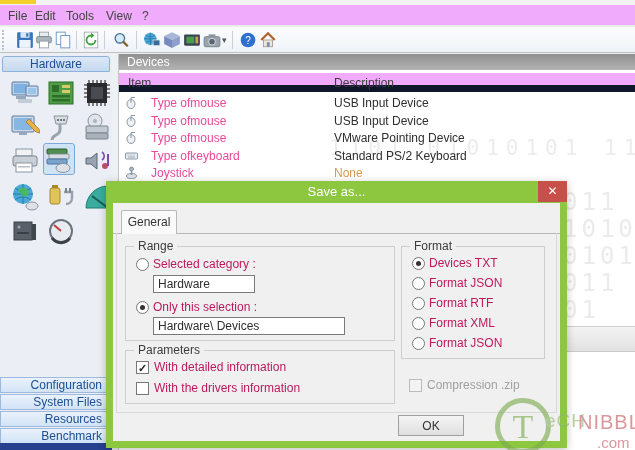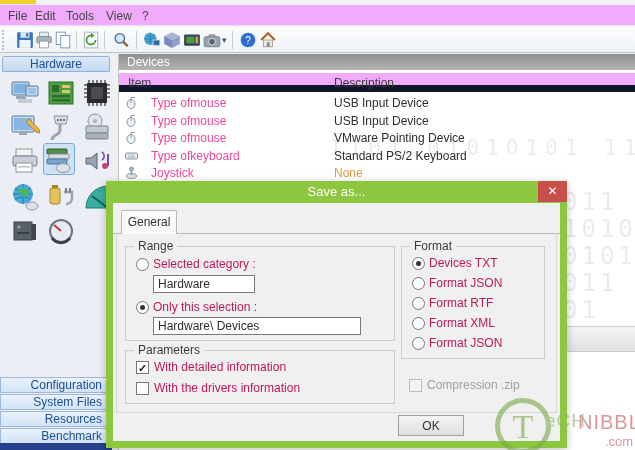--- a/index.html
+++ b/index.html
@@ -61,21 +61,21 @@
   .ctl-label.dis{color:#a0a0a0;}
   .tinput{position:absolute;height:18px;border:1px solid #7a7a7a;background:#fff;font-family:"Liberation Sans",sans-serif;font-size:12px;padding:0 4px;color:#2e2e2e;}
   .dbtn{position:absolute;width:66px;height:21px;background:linear-gradient(#f4f4f4,#dfdfdf);border:1px solid #a0a0a0;font-family:"Liberation Sans",sans-serif;font-size:12px;color:#333;cursor:pointer;}
   .dbtn.focus{border:1px solid #4a86c8;box-shadow:0 0 0 1px #4a86c8 inset;}
 
   
   .wmark{position:absolute;left:450px;top:390px;width:185px;height:60px;z-index:30;opacity:0.62;pointer-events:none;}
   .wm-circle{position:absolute;left:45px;top:8px;width:56px;height:56px;border:5px solid #7cab4e;border-radius:50%;text-align:center;line-height:48px;font-family:"Liberation Serif",serif;font-size:34px;color:#7cab4e;}
   .wm-ech{position:absolute;left:95px;top:20px;font-size:19px;color:#8fb56f;letter-spacing:1px;}
   .wm-nibble{position:absolute;left:128px;top:21px;font-size:20px;color:#c4585c;letter-spacing:1px;}
-  .wm-com{position:absolute;left:155px;top:44px;font-size:13px;color:#c4585c;}
+  .wm-com{position:absolute;left:147px;top:44px;font-size:15px;color:#c4585c;}
 </style>
 </head>
 <body>
 
 <div class="screen">
 
   <div class="topstrip">
       <div class="yellowtab"></div>
     </div>
 
@@ -315,21 +315,21 @@
       <div class="tabline"></div>
       <div class="tabpage"></div>
 
       <div class="grp" style="left:12px;top:43px;width:270px;height:95px">
         <span class="grp-label">Range</span>
         <span class="radio" style="left:10px;top:11px"></span>
         <span class="ctl-label" style="left:27px;top:10px">Selected category :</span>
         <input class="tinput" style="left: 27px; top: 28px; width: 102px;" value="Hardware">
         <span class="radio sel" style="left:10px;top:54px"></span>
         <span class="ctl-label" style="left:27px;top:53px">Only this selection :</span>
-        <input class="tinput" style="left: 27px; top: 70px; width: 208px;" value="Hardware\ Devices">
+        <input class="tinput" style="left: 27px; top: 70px; width: 192px;" value="Hardware\ Devices">
       </div>
 
       <div class="grp" style="left:12px;top:147px;width:270px;height:54px">
         <span class="grp-label">Parameters</span>
         <span class="cb" style="left:10px;top:10px">✓</span>
         <span class="ctl-label" style="left:28px;top:9px">With detailed information</span>
         <span class="cb" style="left:10px;top:31px"></span>
         <span class="ctl-label" style="left:28px;top:30px">With the drivers information</span>
       </div>
 

